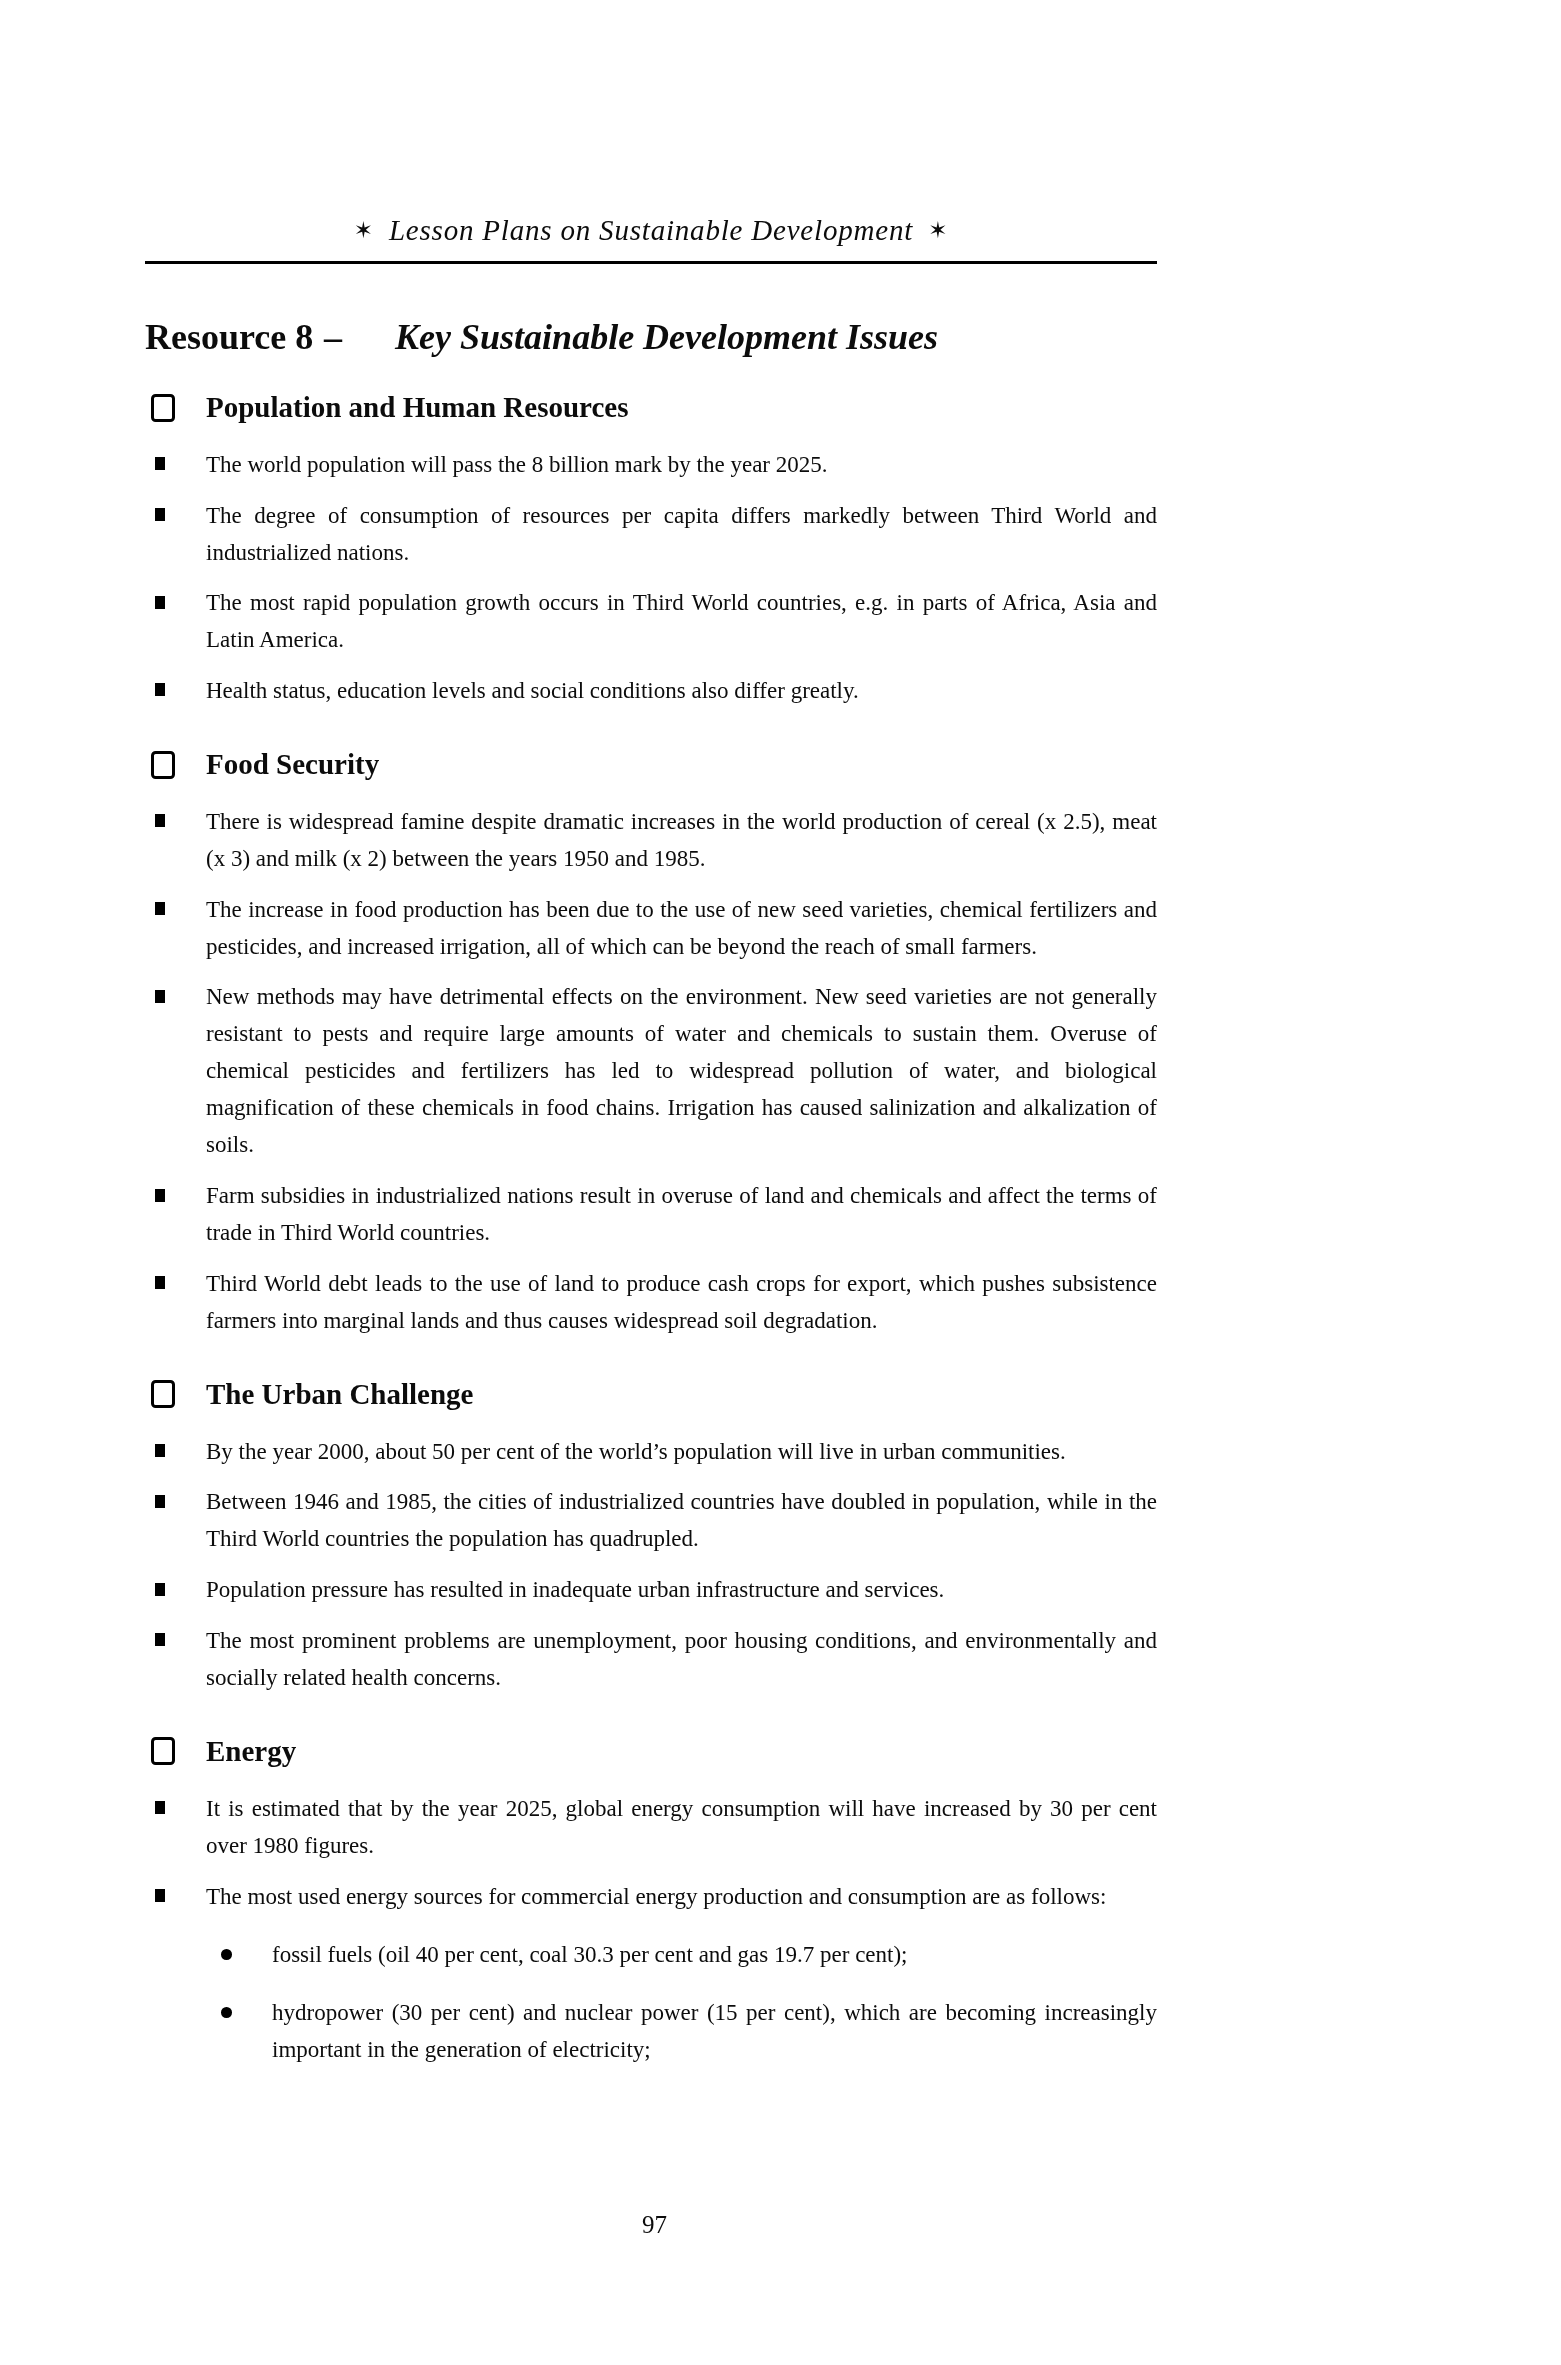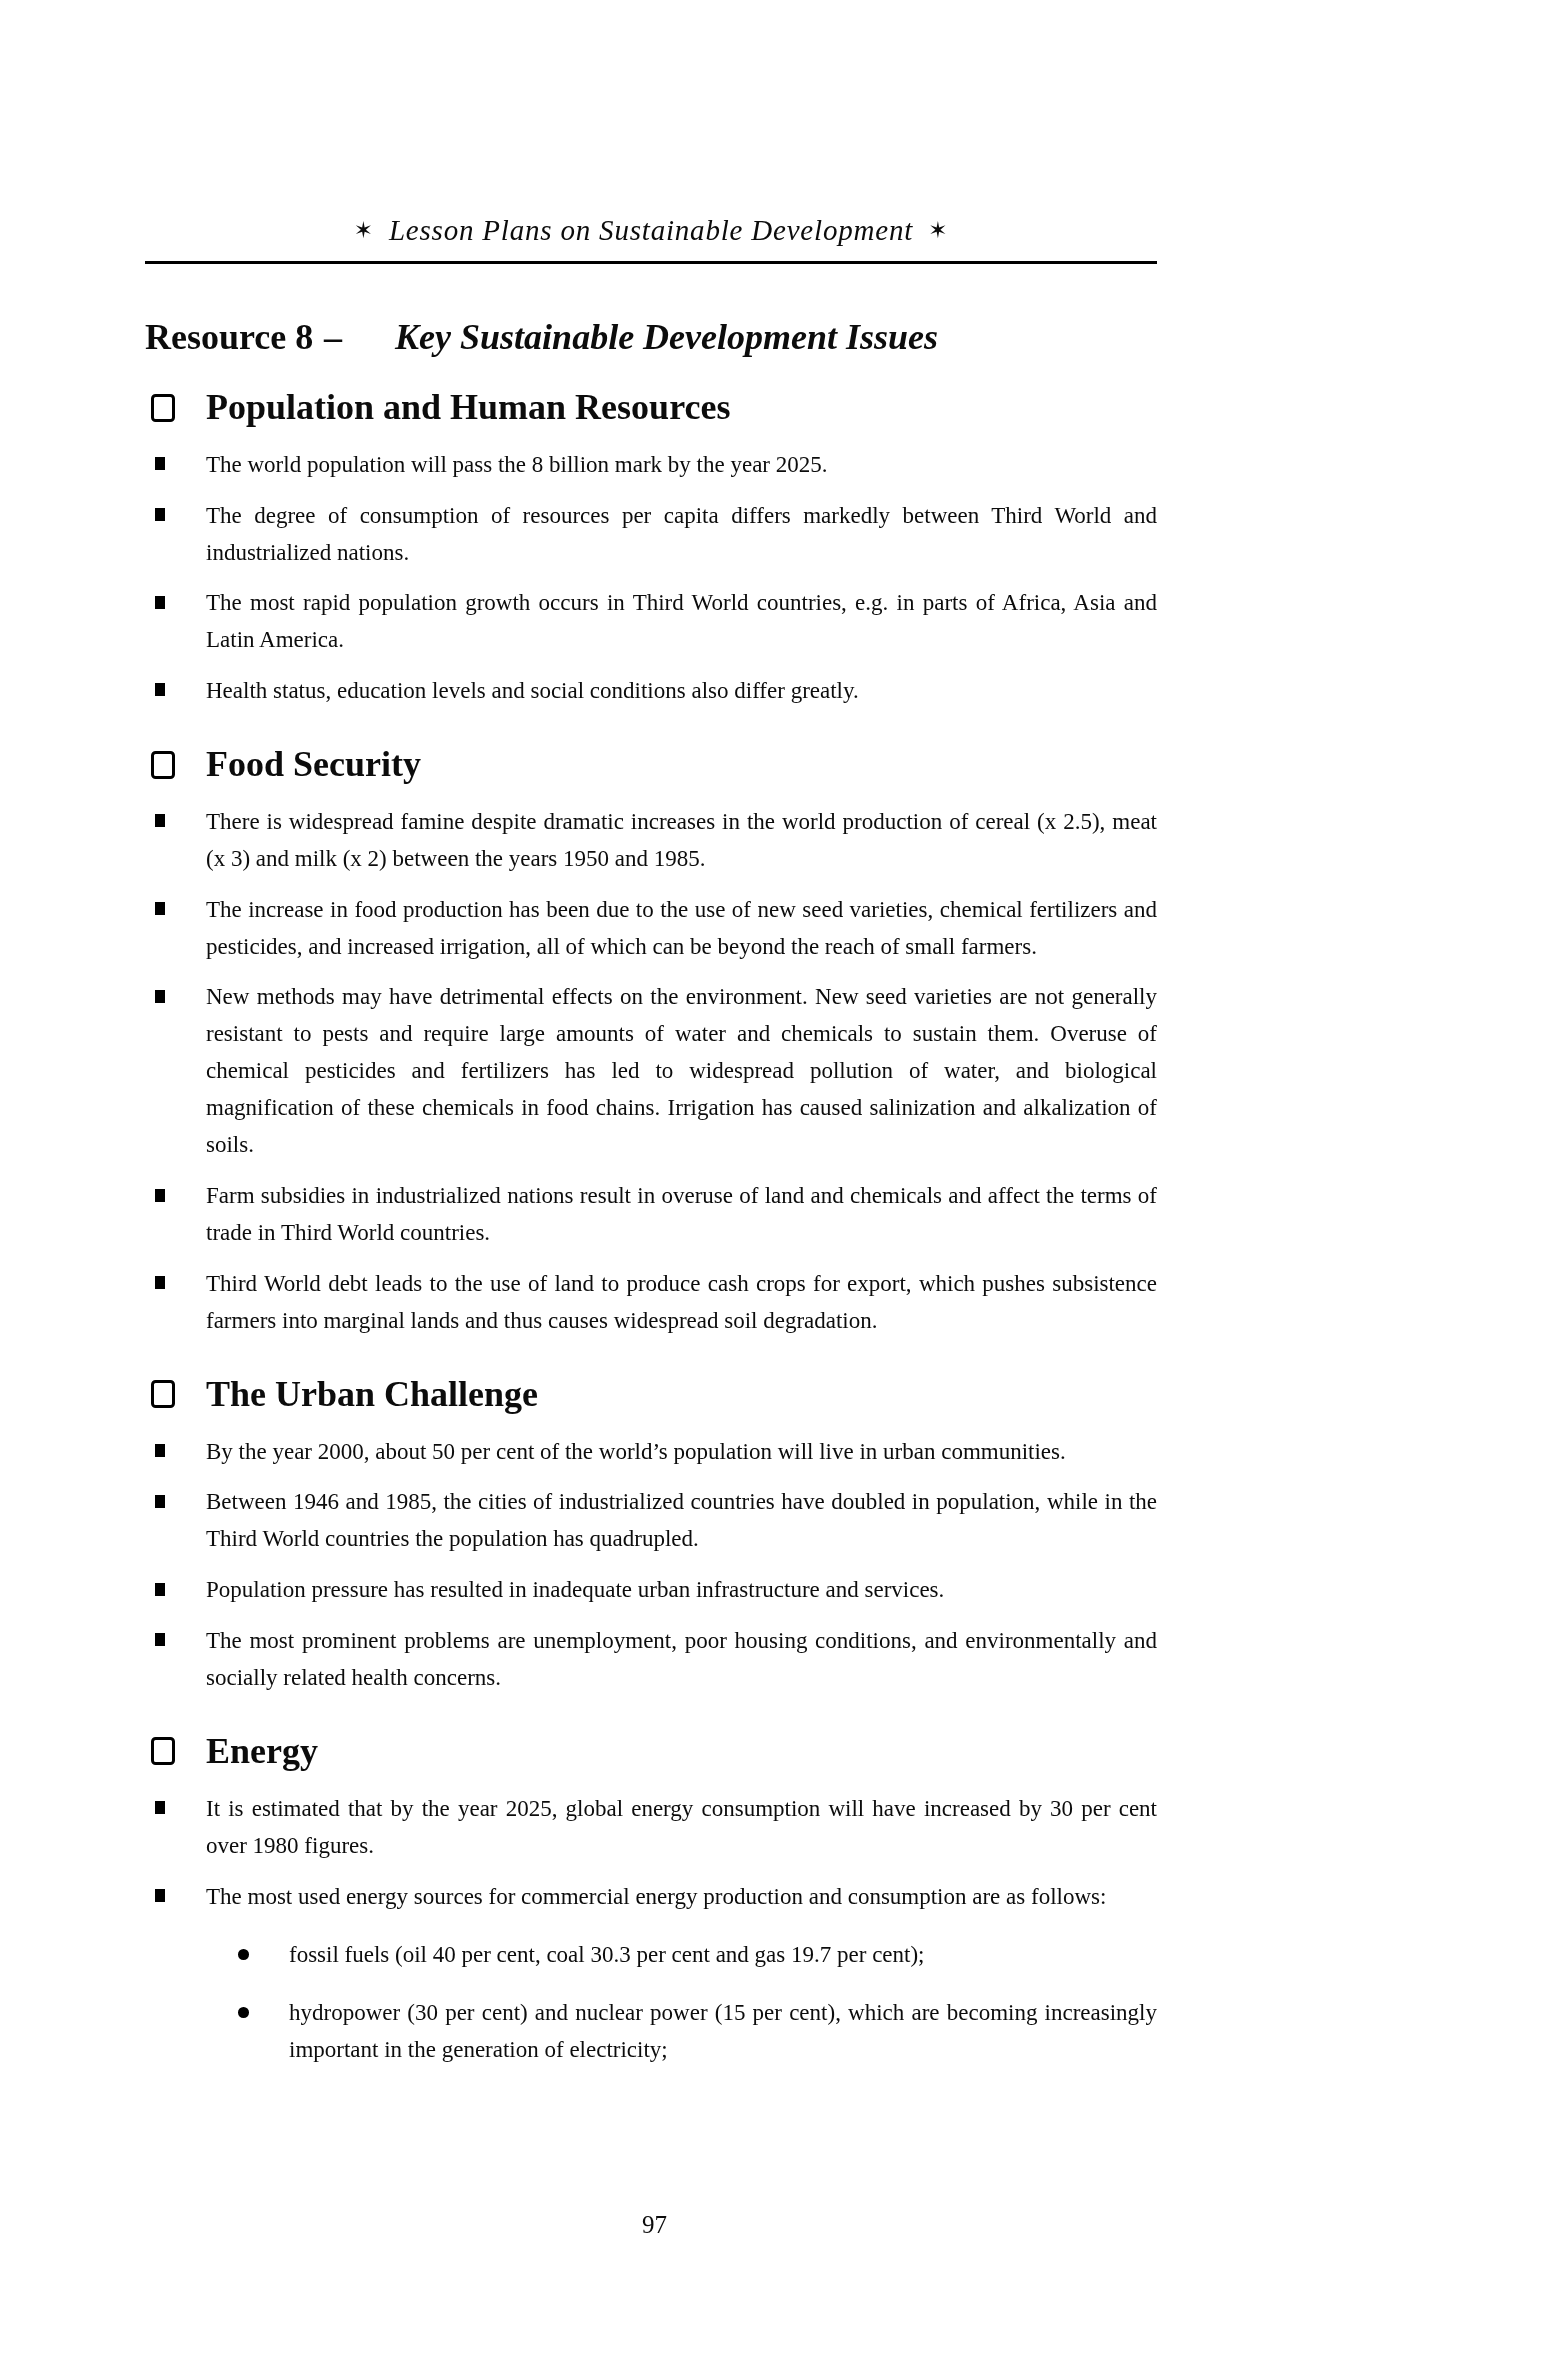--- a/index.html
+++ b/index.html
@@ -57,21 +57,21 @@
   }
   #sections { margin-top: 30.5px; }
   .document-section + .document-section { margin-top: 37px; }
   .sec-head {
     position: relative;
     margin-bottom: 20px;
   }
   .sec-heading {
     display: inline;
     margin: 0;
-    font-size: 36px;
+    font-size: 29px;
     line-height: 37px;
     font-weight: bold;
   }
   .sq-marker {
     position: absolute;
     left: -55px;
     top: 4.6px;
     width: 18.3px;
     height: 22px;
     border: 3px solid #000000;
@@ -90,21 +90,21 @@
   }
   .bullet-square {
     position: absolute;
     left: -51px;
     top: 11.4px;
     width: 10px;
     height: 13px;
     background: #000000;
   }
   .item.sub {
-    margin-left: 83px;
+    margin-left: 66px;
     margin-top: 21.3px;
   }
   .bullet-round {
     position: absolute;
     left: -51px;
     top: 13px;
     width: 10.7px;
     height: 10.7px;
     border-radius: 50%;
     background: #000000;

